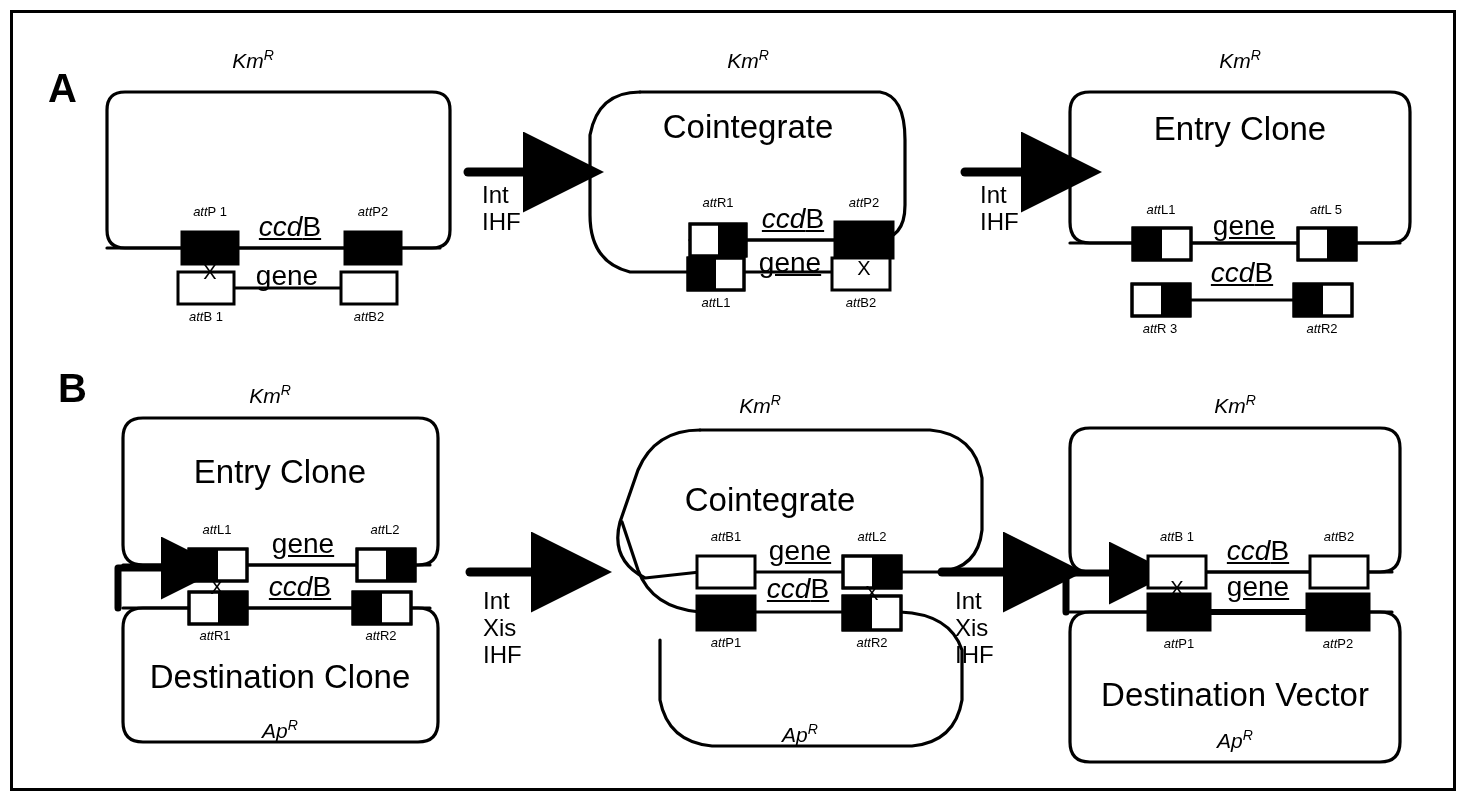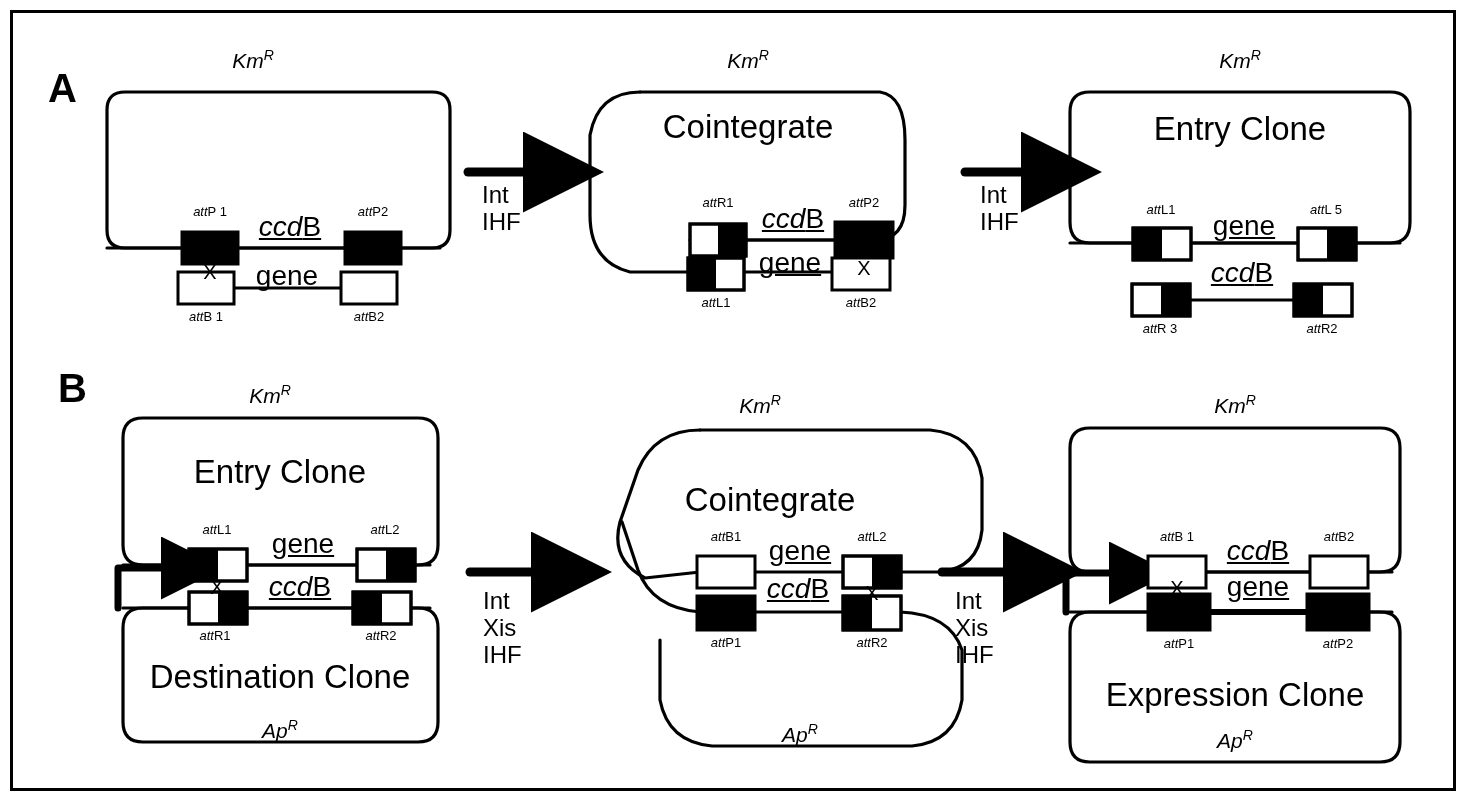--- a/index.html
+++ b/index.html
@@ -224,16 +224,16 @@
   </div>
 
   <div class="lbl lbl-res ctr" style="left:1235px;top:393px;"><span>Km</span><sup>R</sup></div>
   <div class="lbl lbl-att ctr" style="left:1177px;top:530px;"><i>att</i><span>B 1</span></div>
   <div class="lbl lbl-att ctr" style="left:1339px;top:530px;"><i>att</i><span>B2</span></div>
   <div class="lbl lbl-seg ctr" style="left:1258px;top:537px;"><i>ccd</i><span>B</span></div>
   <div class="lbl lbl-x ctr" style="left:1177px;top:578px;">X</div>
   <div class="lbl lbl-seg ctr" style="left:1258px;top:573px;">gene</div>
   <div class="lbl lbl-att ctr" style="left:1179px;top:637px;"><i>att</i><span>P1</span></div>
   <div class="lbl lbl-att ctr" style="left:1338px;top:637px;"><i>att</i><span>P2</span></div>
-  <div class="lbl lbl-title ctr" style="left:1235px;top:678px;">Expression Clone</div>
+  <div class="lbl lbl-title ctr" style="left:1235px;top:678px;">Destination Vector</div>
   <div class="lbl lbl-res ctr" style="left:1235px;top:728px;"><span>Ap</span><sup>R</sup></div>
 
 </div>
 
 </body></html>

